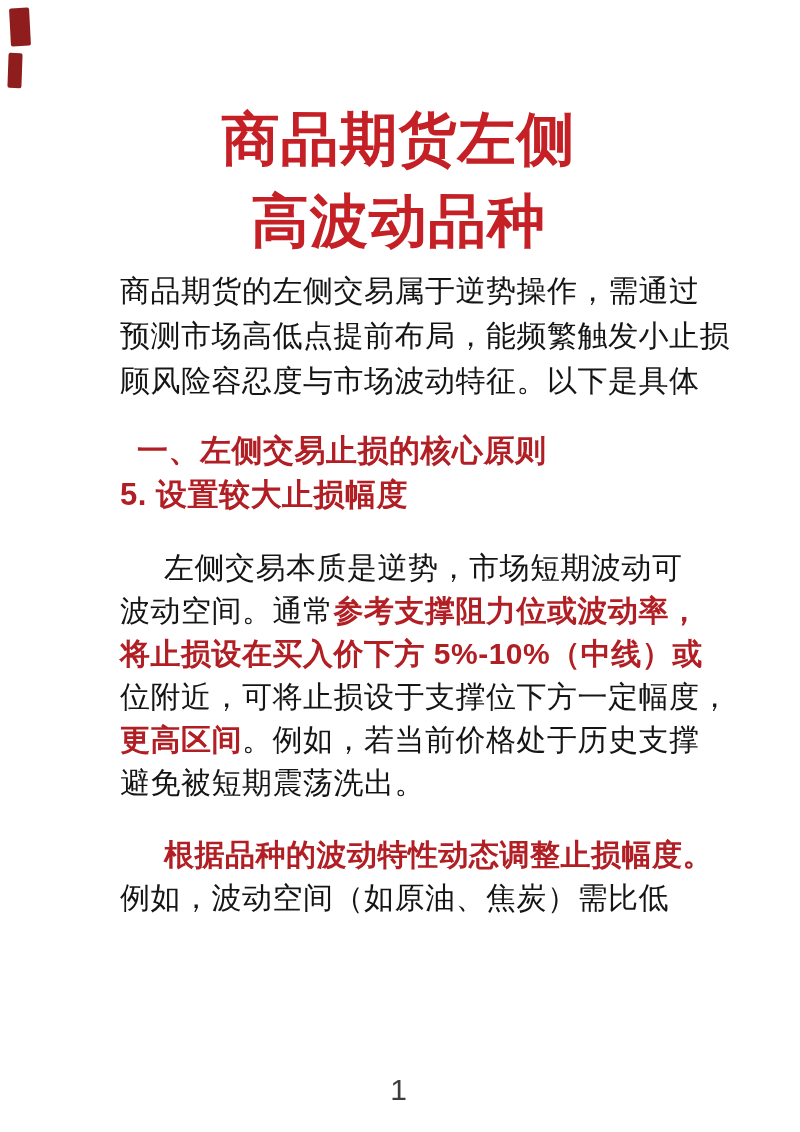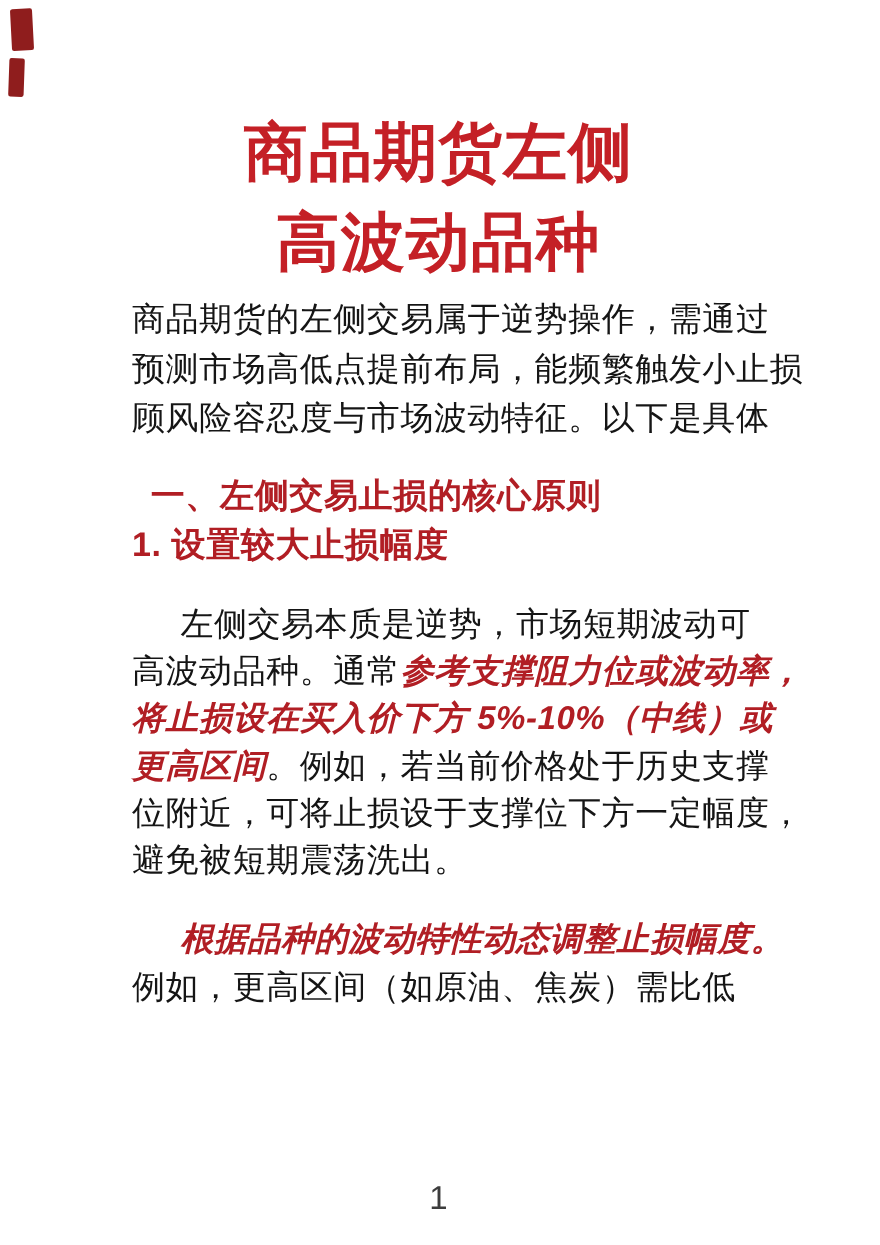--- a/index.html
+++ b/index.html
@@ -39,21 +39,21 @@
     font-size:30px;
     line-height:43px;
     color:var(--body-black);
     font-weight:500;
     white-space:nowrap;
     letter-spacing:0.5px;
   }
   .intro{margin-top:6px;}
   .intro .tline{line-height:45px;}
   .indent{padding-left:44px;margin-top:29px;}
-  .red-strong{color:var(--accent-red);font-weight:800;font-style:italic;}
+  .red-strong{color:var(--accent-red);font-weight:800;}
 
   .h-main,.h-sub{
     font-size:31px;
     line-height:44px;
     font-weight:800;
     color:var(--accent-red);
     white-space:nowrap;
     letter-spacing:0.5px;
   }
   .h-main{margin-top:26px;padding-left:17px;font-family:Liberation Serif, serif;}
@@ -86,31 +86,31 @@
 
   <div class="content">
     <div class="intro">
         <div class="tline"><span>商品期货的左侧交易属于逆势操作，需通过</span></div>
         <div class="tline"><span>预测市场高低点提前布局，能频繁触发小止损</span></div>
         <div class="tline"><span>顾风险容忍度与市场波动特征。以下是具体</span></div>
       </div>
 
     <div class="h-main">一、左侧交易止损的核心原则</div>
 
-    <div class="h-sub">1. 设置较大止损幅度</div>
+    <div class="h-sub">5. 设置较大止损幅度</div>
     <div class="para">
         <div class="tline indent"><span>左侧交易本质是逆势，市场短期波动可</span></div>
-        <div class="tline"><span>高波动品种。通常</span><span class="red-strong">参考支撑阻力位或波动率，</span></div>
+        <div class="tline"><span>波动空间。通常</span><span class="red-strong">参考支撑阻力位或波动率，</span></div>
         <div class="tline"><span class="red-strong">将止损设在买入价下方 5%-10%（中线）或</span></div>
+        <div class="tline"><span>位附近，可将止损设于支撑位下方一定幅度，</span></div>
         <div class="tline"><span class="red-strong">更高区间</span><span>。例如，若当前价格处于历史支撑</span></div>
-        <div class="tline"><span>位附近，可将止损设于支撑位下方一定幅度，</span></div>
         <div class="tline"><span>避免被短期震荡洗出。</span></div>
       </div>
 
     <div class="para">
         <div class="tline indent"><span class="red-strong">根据品种的波动特性动态调整止损幅度。</span></div>
-        <div class="tline"><span>例如，更高区间（如原油、焦炭）需比低</span></div>
+        <div class="tline"><span>例如，波动空间（如原油、焦炭）需比低</span></div>
       </div>
   </div>
 
   <div class="page-num">1</div>
 
 </div>
 
 </body></html>

